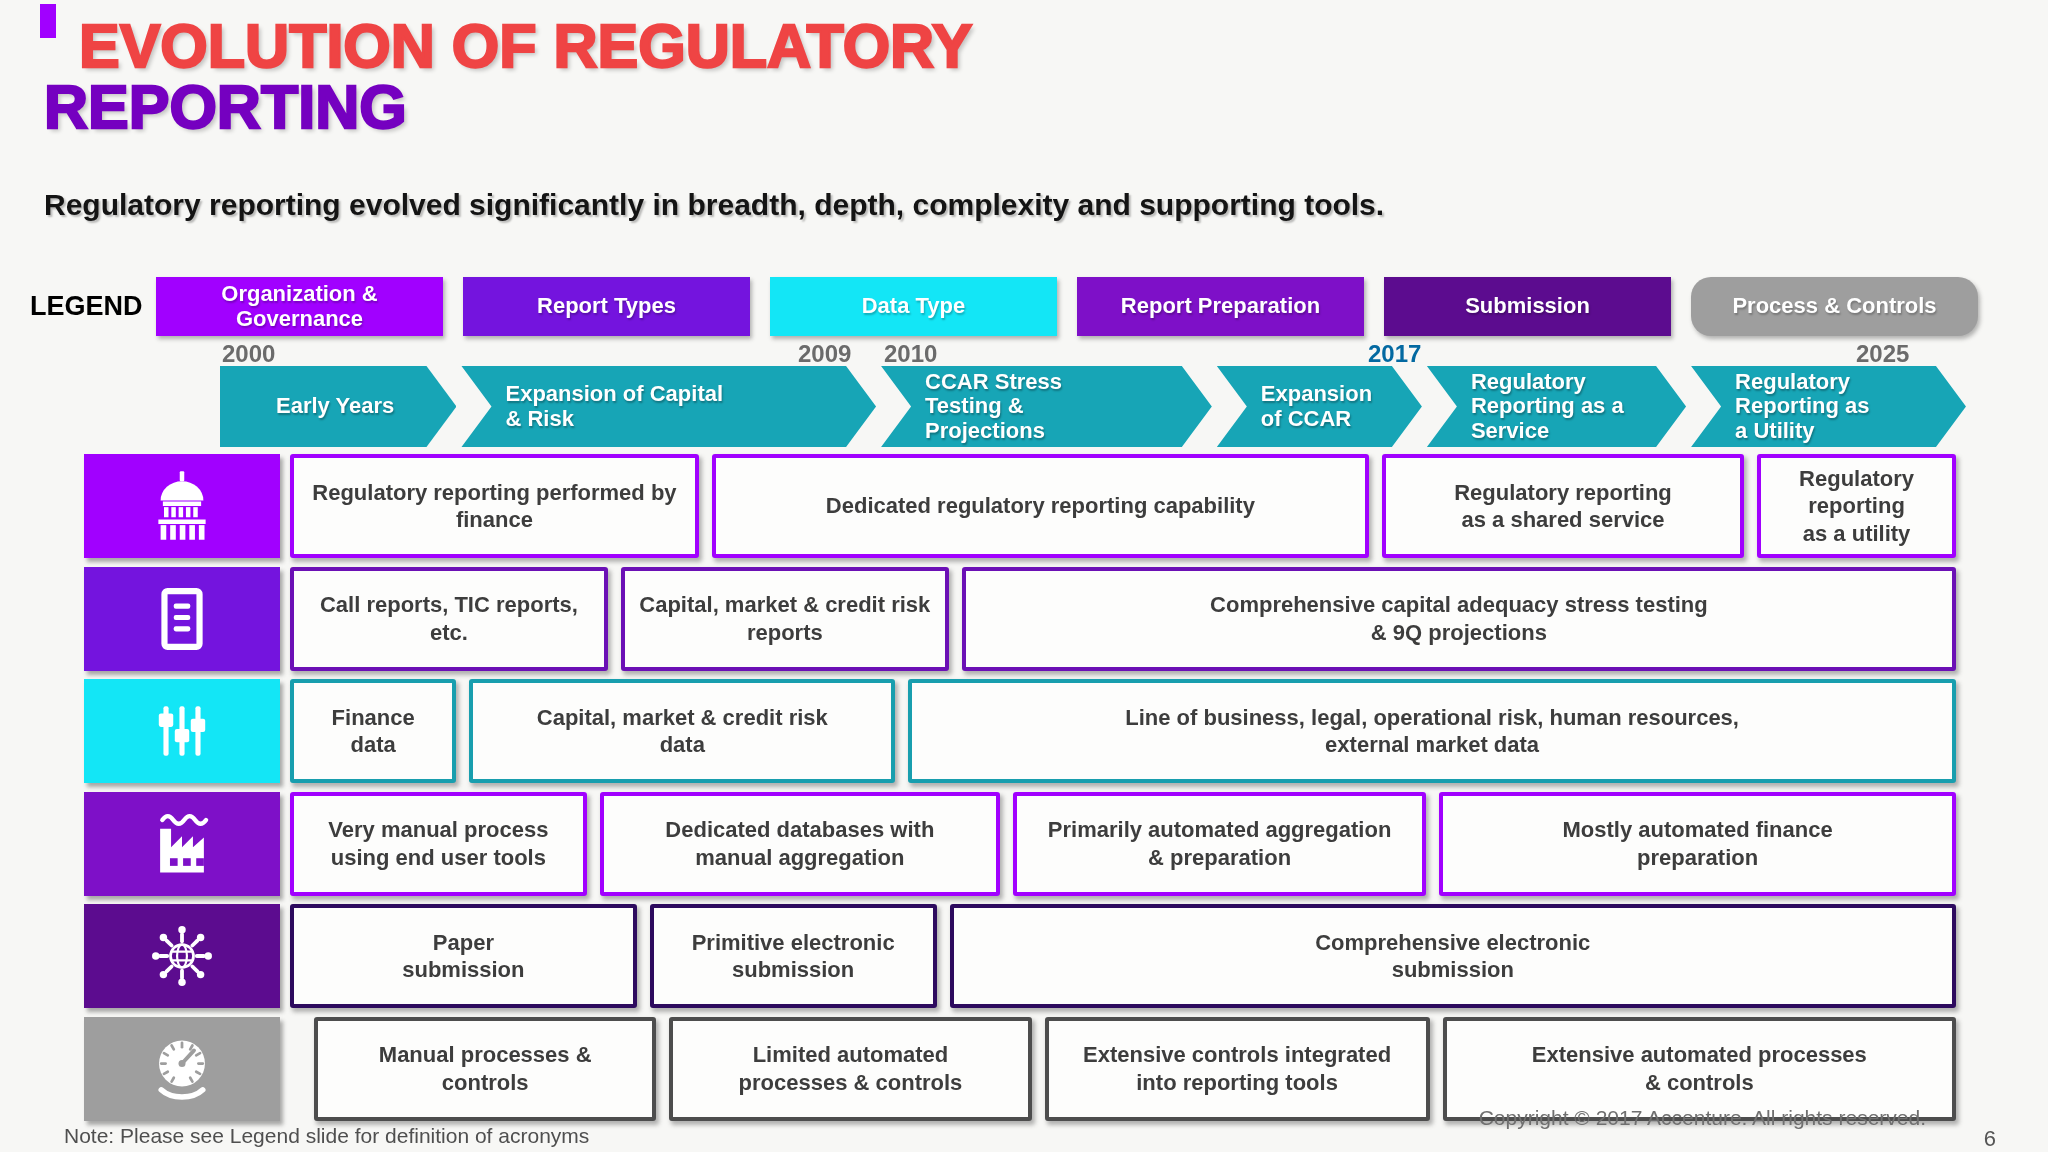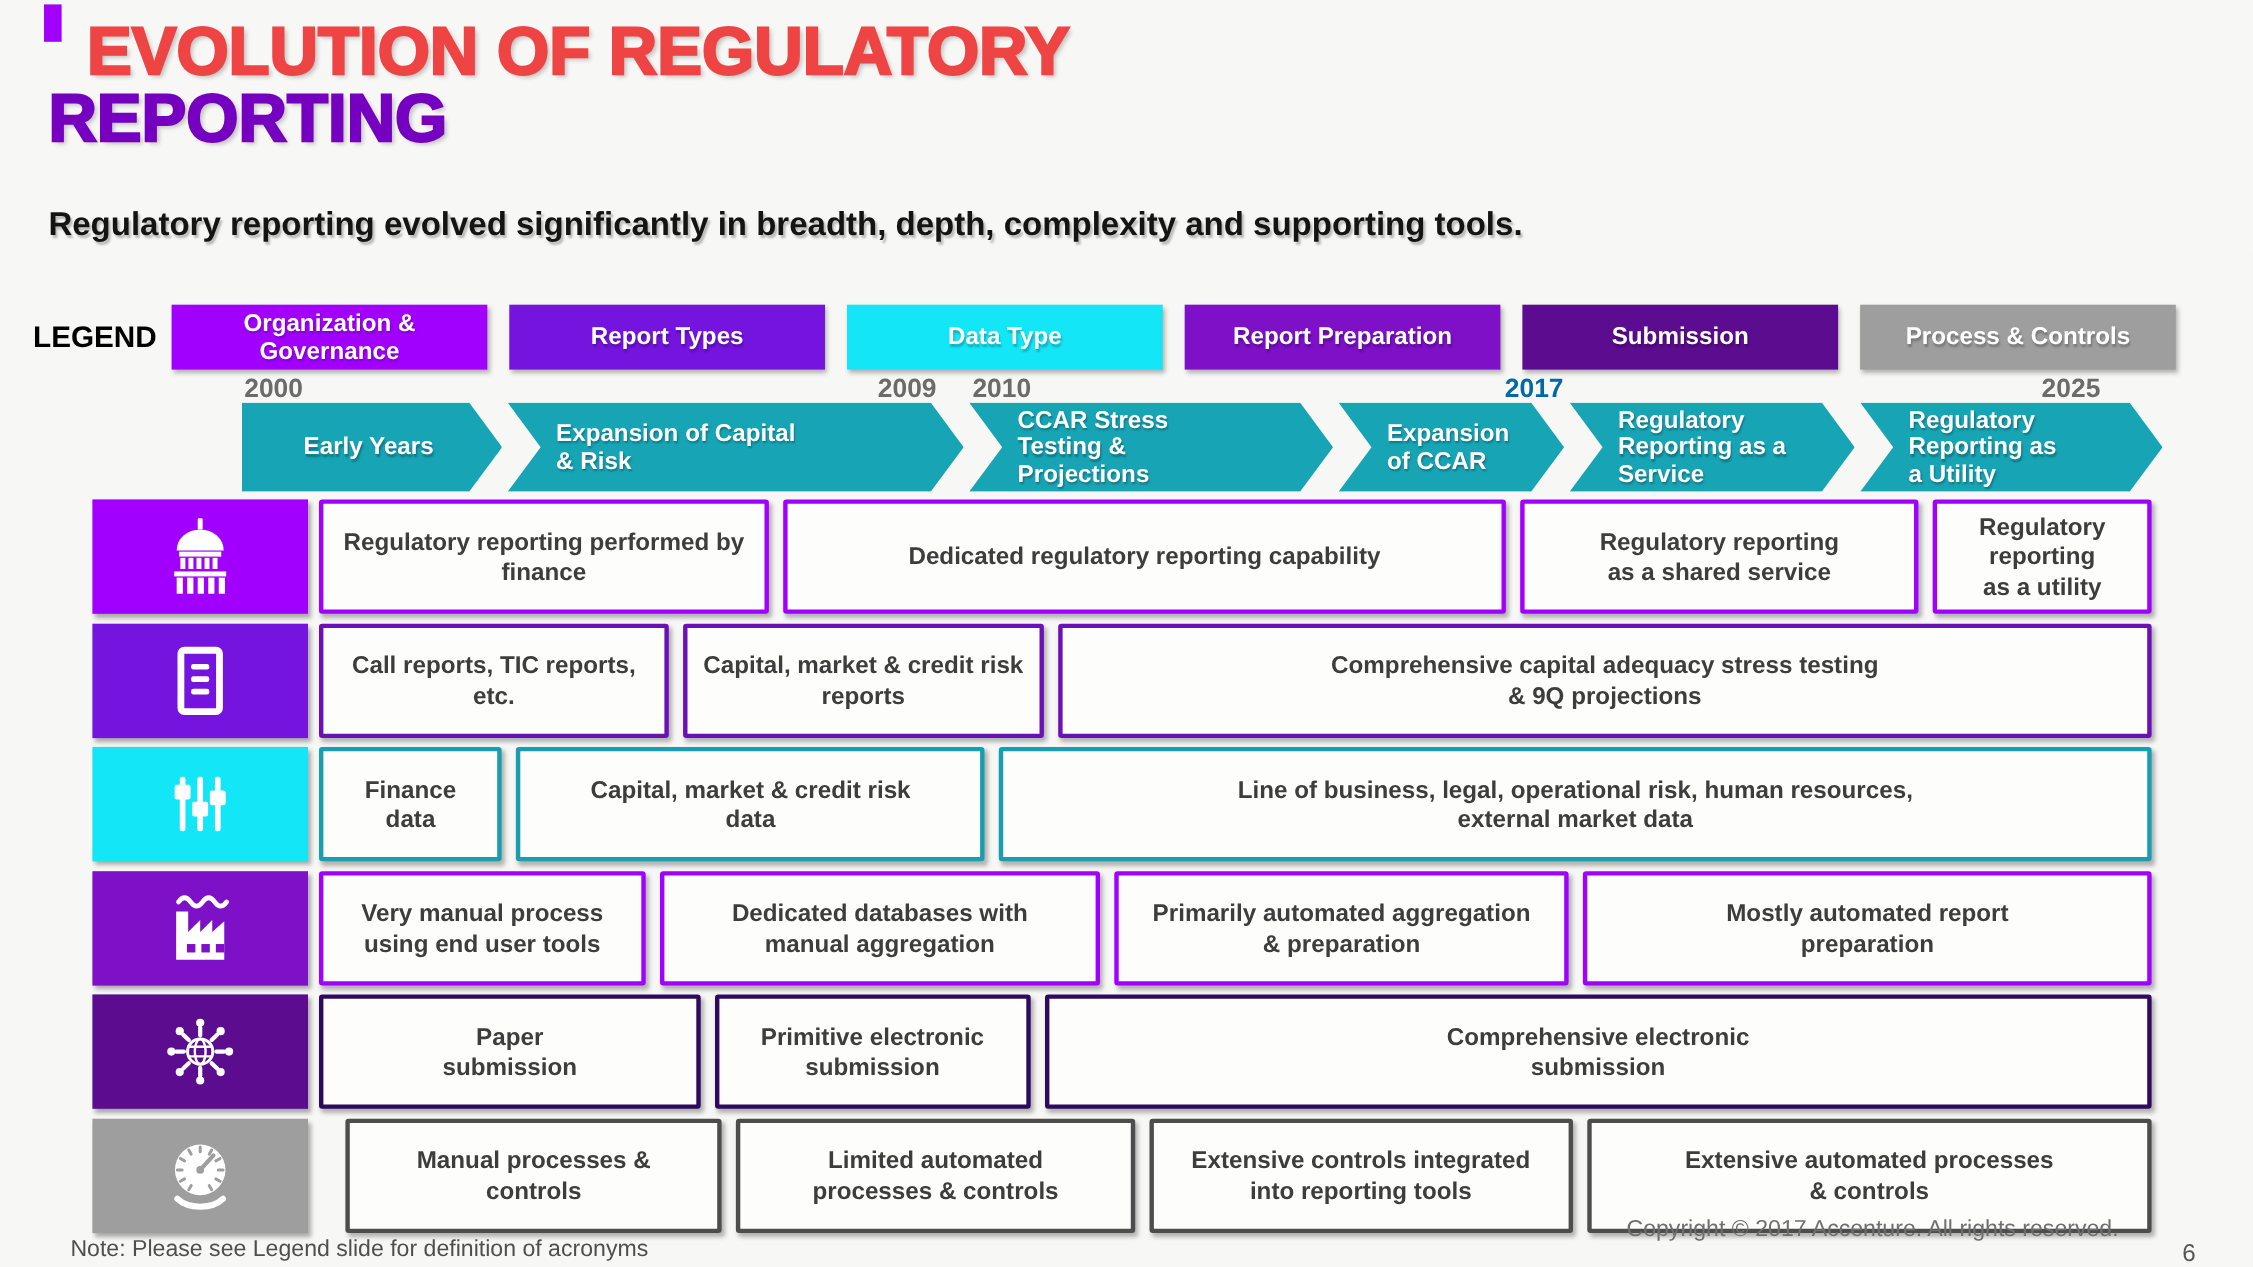--- a/index.html
+++ b/index.html
@@ -115,21 +115,21 @@
   <div class="subtitle">Regulatory reporting evolved significantly in breadth, depth, complexity and supporting tools.</div>
 
   <div class="legend-label">LEGEND</div>
   <div class="legend-row" id="legendRow">
       <div class="legend-chip" style="background: rgb(161, 0, 255);">Organization &amp;
 Governance</div>
       <div class="legend-chip" style="background: rgb(116, 20, 222);">Report Types</div>
       <div class="legend-chip" style="background: rgb(19, 230, 246);">Data Type</div>
       <div class="legend-chip" style="background: rgb(126, 16, 200);">Report Preparation</div>
       <div class="legend-chip" style="background: rgb(92, 12, 143);">Submission</div>
-      <div class="legend-chip" style="background: rgb(158, 158, 158);">Process &amp; Controls</div>
+      <div class="legend-chip" style="background: rgb(158, 158, 158); border-radius: 20px;">Process &amp; Controls</div>
     </div>
 
   <div class="years" id="yearsRow">
       <span class="year" style="left: 222px; color: rgb(107, 107, 107);">2000</span>
       <span class="year" style="left: 798px; color: rgb(107, 107, 107);">2009</span>
       <span class="year" style="left: 884px; color: rgb(107, 107, 107);">2010</span>
       <span class="year" style="left: 1368px; color: #0369a1;">2017</span>
       <span class="year" style="left: 1856px; color: rgb(107, 107, 107);">2025</span>
     </div>
   <div class="arrows" id="arrowsRow">
@@ -255,21 +255,21 @@
           </div>
           <div class="box" style="border-color: rgb(161, 0, 255); flex-basis: 24%;">
             <span>Dedicated databases with
 manual aggregation</span>
           </div>
           <div class="box" style="border-color: rgb(161, 0, 255); flex-basis: 24.8%;">
             <span>Primarily automated aggregation
 &amp; preparation</span>
           </div>
           <div class="box" style="border-color: rgb(161, 0, 255); flex-basis: 31%;">
-            <span>Mostly automated report
+            <span>Mostly automated finance
 preparation</span>
           </div>
         </div>
       </div>
       <div class="row">
         <div class="icon-cell" style="background: rgb(92, 12, 143);">
           <svg viewBox="0 0 64 64" width="70" height="70">
     <g fill="none" stroke="#fff">
       <circle cx="32" cy="32" r="10.5" stroke-width="2.5"></circle>
       <ellipse cx="32" cy="32" rx="4.5" ry="10.5" stroke-width="2"></ellipse>

